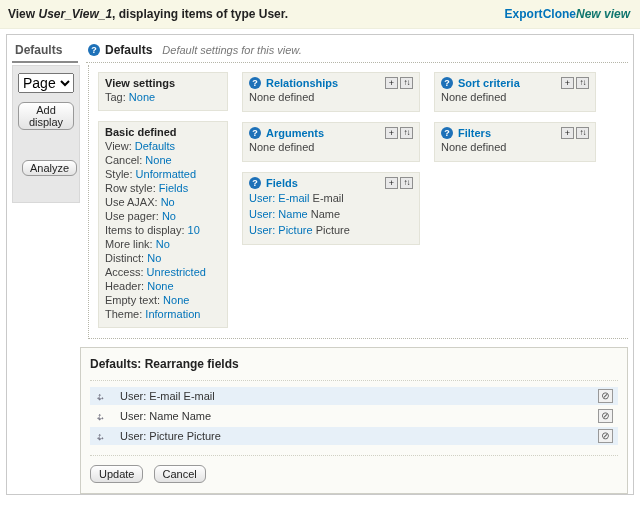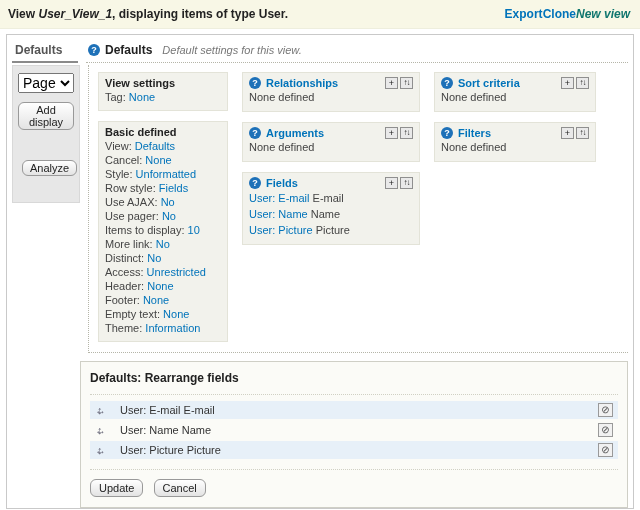--- a/index.html
+++ b/index.html
@@ -158,21 +158,20 @@
             <div class="setting-row"><span>Cancel:</span> <span class="val">None</span></div>
             <div class="setting-row"><span>Style:</span> <span class="val">Unformatted</span></div>
             <div class="setting-row"><span>Row style:</span> <span class="val">Fields</span></div>
             <div class="setting-row"><span>Use AJAX:</span> <span class="val">No</span></div>
             <div class="setting-row"><span>Use pager:</span> <span class="val">No</span></div>
             <div class="setting-row"><span>Items to display:</span> <span class="val">10</span></div>
             <div class="setting-row"><span>More link:</span> <span class="val">No</span></div>
             <div class="setting-row"><span>Distinct:</span> <span class="val">No</span></div>
             <div class="setting-row"><span>Access:</span> <span class="val">Unrestricted</span></div>
             <div class="setting-row"><span>Header:</span> <span class="val">None</span></div>
-            <div class="setting-row"><span>Footer:</span> <span class="val">None</span></div>
             <div class="setting-row"><span>Empty text:</span> <span class="val">None</span></div>
             <div class="setting-row"><span>Theme:</span> <span class="val">Information</span></div>
           </div>
         </div>
 
         <div class="col col2">
           <div class="box">
             <div class="box-header">
               <span class="help">?</span>
               <span class="box-title-link">Relationships</span>

